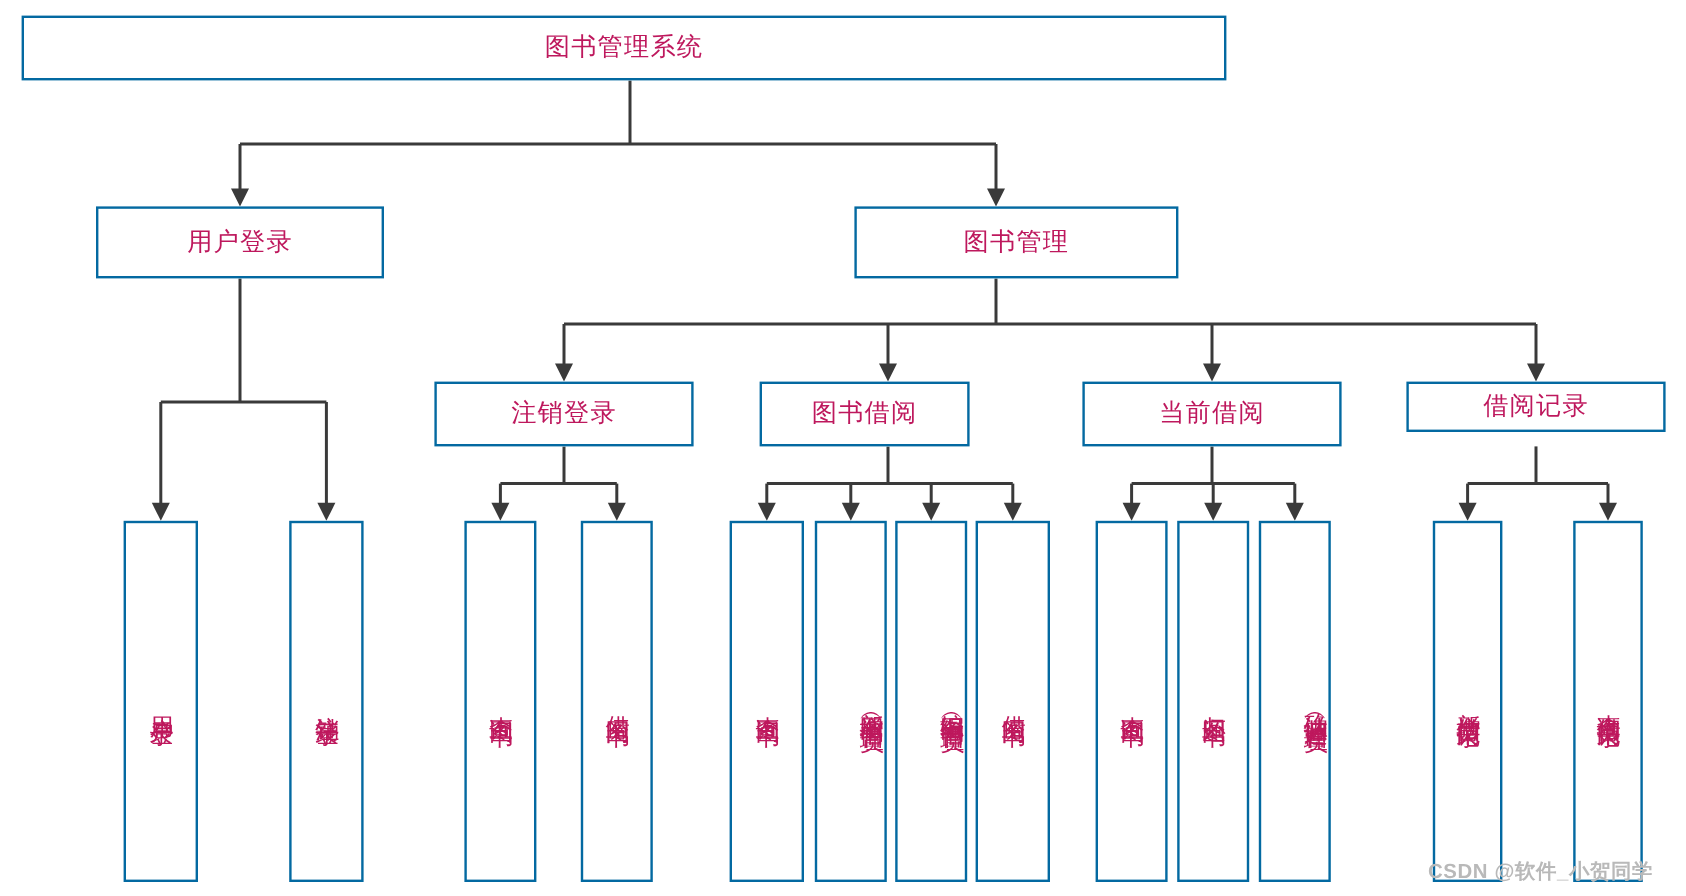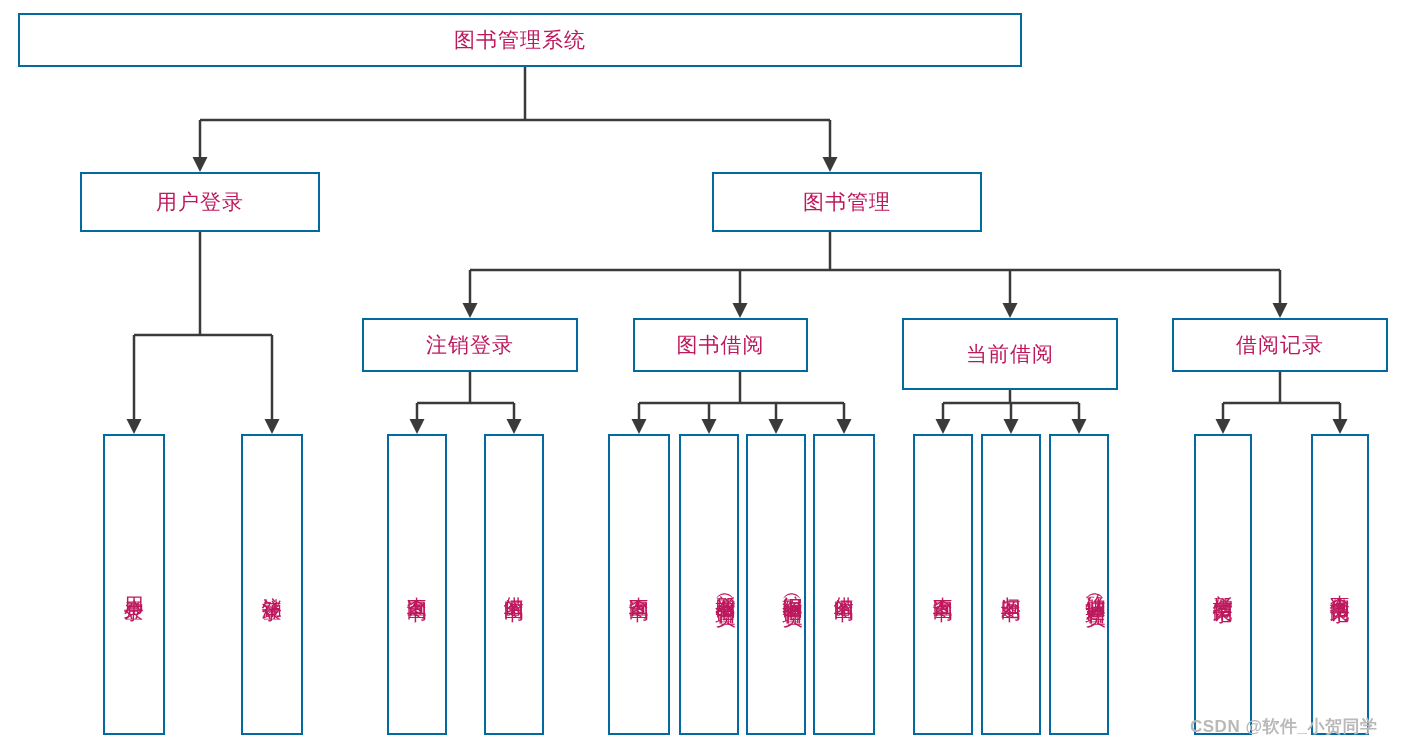--- a/index.html
+++ b/index.html
@@ -134,24 +134,24 @@
       </div>
       <div class="node horizontal" style="left: 712px; top: 172px; width: 270px; height: 60px;">
         <span class="node-label">图书管理</span>
       </div>
       <div class="node horizontal" style="left: 362px; top: 318px; width: 216px; height: 54px;">
         <span class="node-label">注销登录</span>
       </div>
       <div class="node horizontal" style="left: 633px; top: 318px; width: 175px; height: 54px;">
         <span class="node-label">图书借阅</span>
       </div>
-      <div class="node horizontal" style="left: 902px; top: 318px; width: 216px; height: 72px;">
+      <div class="node horizontal" style="left: 902px; top: 318px; width: 216px; height: 54px;">
         <span class="node-label">当前借阅</span>
       </div>
-      <div class="node horizontal" style="left: 1172px; top: 318px; width: 216px; height: 54px;">
+      <div class="node horizontal" style="left: 1172px; top: 318px; width: 216px; height: 42px;">
         <span class="node-label">借阅记录</span>
       </div>
       <div class="node vertical centered" style="left: 103px; top: 434px; width: 62px; height: 301px;">
         <span class="node-label">用户登录</span>
       </div>
       <div class="node vertical centered" style="left: 241px; top: 434px; width: 62px; height: 301px;">
         <span class="node-label">注销登录</span>
       </div>
       <div class="node vertical centered" style="left: 387px; top: 434px; width: 60px; height: 301px;">
         <span class="node-label">查询图书</span>

